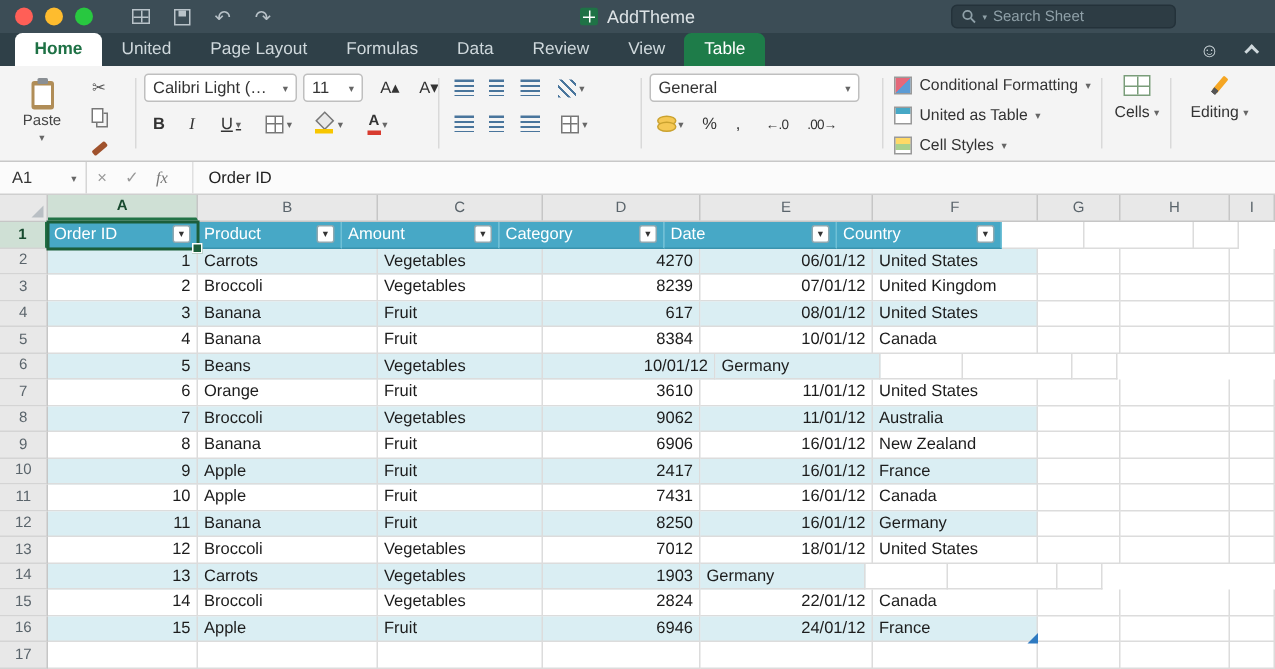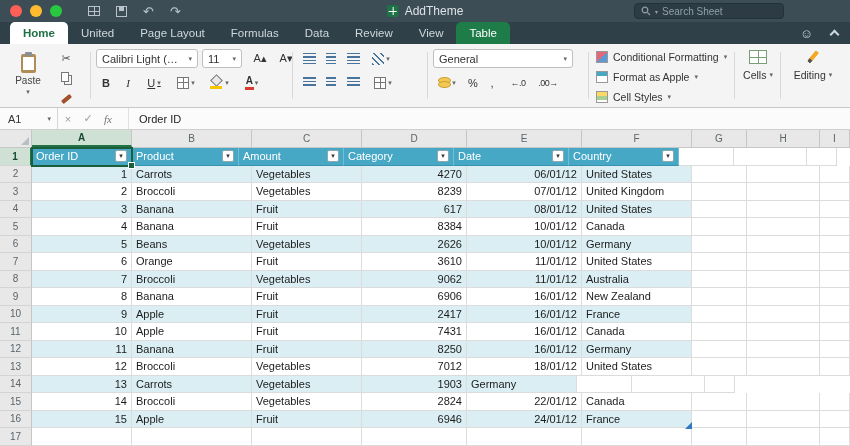--- a/index.html
+++ b/index.html
@@ -255,21 +255,21 @@
       </div>
     <div class="vsep" style="left:588px"></div>
 
     <div class="style-item" style="top:4px;">
       <span class="cf-icon"></span>
       <span>Conditional Formatting</span>
       <span class="dd">▾</span>
     </div>
     <div class="style-item" style="top:24px;">
       <span class="fat-icon"></span>
-      <span>Format as Apple</span>
+      <span>United as Table</span>
       <span class="dd">▾</span>
     </div>
     <div class="style-item" style="top:44px;">
       <span class="cs-icon"></span>
       <span>Cell Styles</span>
       <span class="dd">▾</span>
     </div>
     <div class="vsep" style="left:734px"></div>
 
     <div class="big-group" style="left:740px; width:36px;">
@@ -313,21 +313,21 @@
         <div class="colheader" style="width:55px">G</div>
         <div class="colheader" style="width:73px">H</div>
         <div class="colheader" style="width:30px">I</div>
       </div>
       <div class="grow">
         <div class="rowheader sel">1</div>
         <div class="cell thead" style="width:100px">
           <span>Order ID</span>
           <span class="filter-btn">▾</span>
         </div>
-        <div class="cell thead" style="width:107px">
+        <div class="cell thead" style="width:96px">
           <span>Product</span>
           <span class="filter-btn">▾</span>
         </div>
         <div class="cell thead" style="width:105px">
           <span>Amount</span>
           <span class="filter-btn">▾</span>
         </div>
         <div class="cell thead" style="width:110px">
           <span>Category</span>
           <span class="filter-btn">▾</span>
@@ -390,21 +390,20 @@
         <div class="cell" style="width:110px">Canada</div>
         <div class="cell" style="width:55px"></div>
         <div class="cell" style="width:73px"></div>
         <div class="cell" style="width:30px"></div>
       </div>
       <div class="grow">
         <div class="rowheader">6</div>
         <div class="cell num banded" style="width:100px">5</div>
         <div class="cell banded" style="width:120px">Beans</div>
         <div class="cell banded" style="width:110px">Vegetables</div>
-        <div class="cell num banded" style="width:105px">2626</div>
         <div class="cell num banded" style="width:115px">10/01/12</div>
         <div class="cell banded" style="width:110px">Germany</div>
         <div class="cell" style="width:55px"></div>
         <div class="cell" style="width:73px"></div>
         <div class="cell" style="width:30px"></div>
       </div>
       <div class="grow">
         <div class="rowheader">7</div>
         <div class="cell num" style="width:100px">6</div>
         <div class="cell" style="width:120px">Orange</div>

